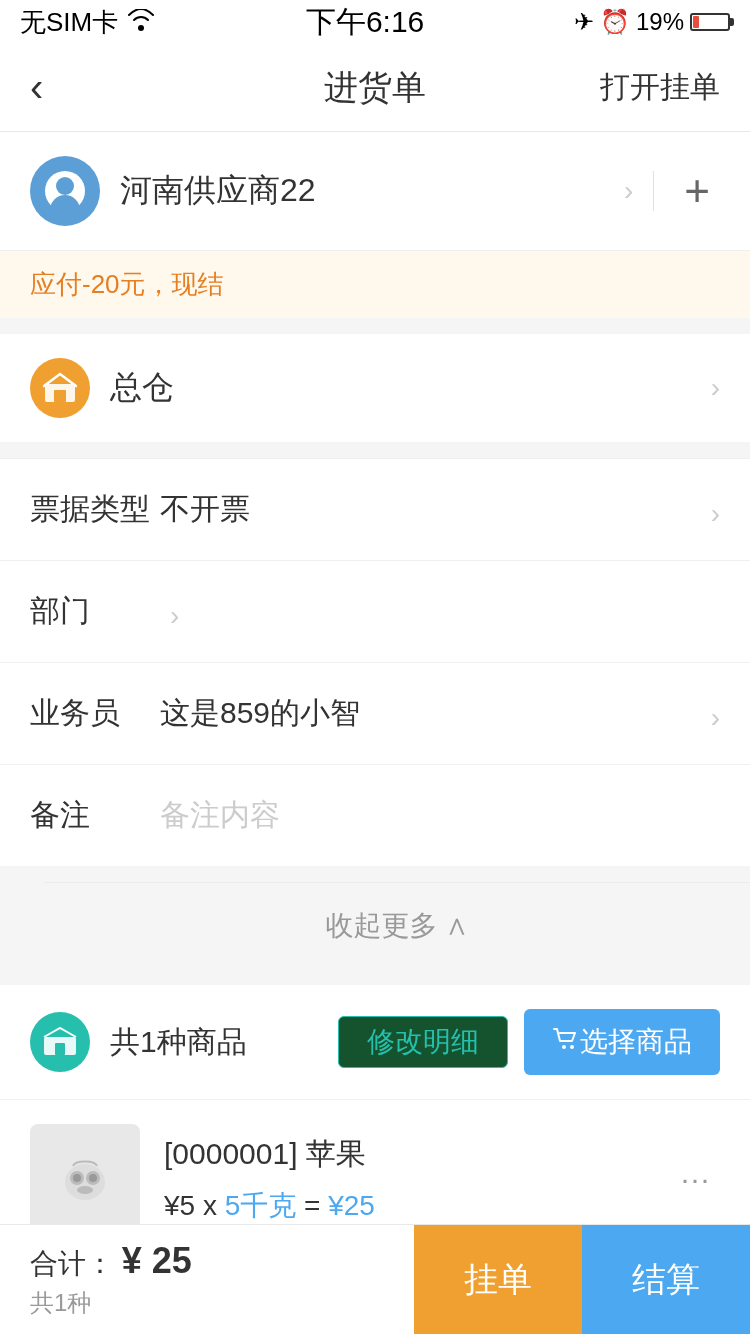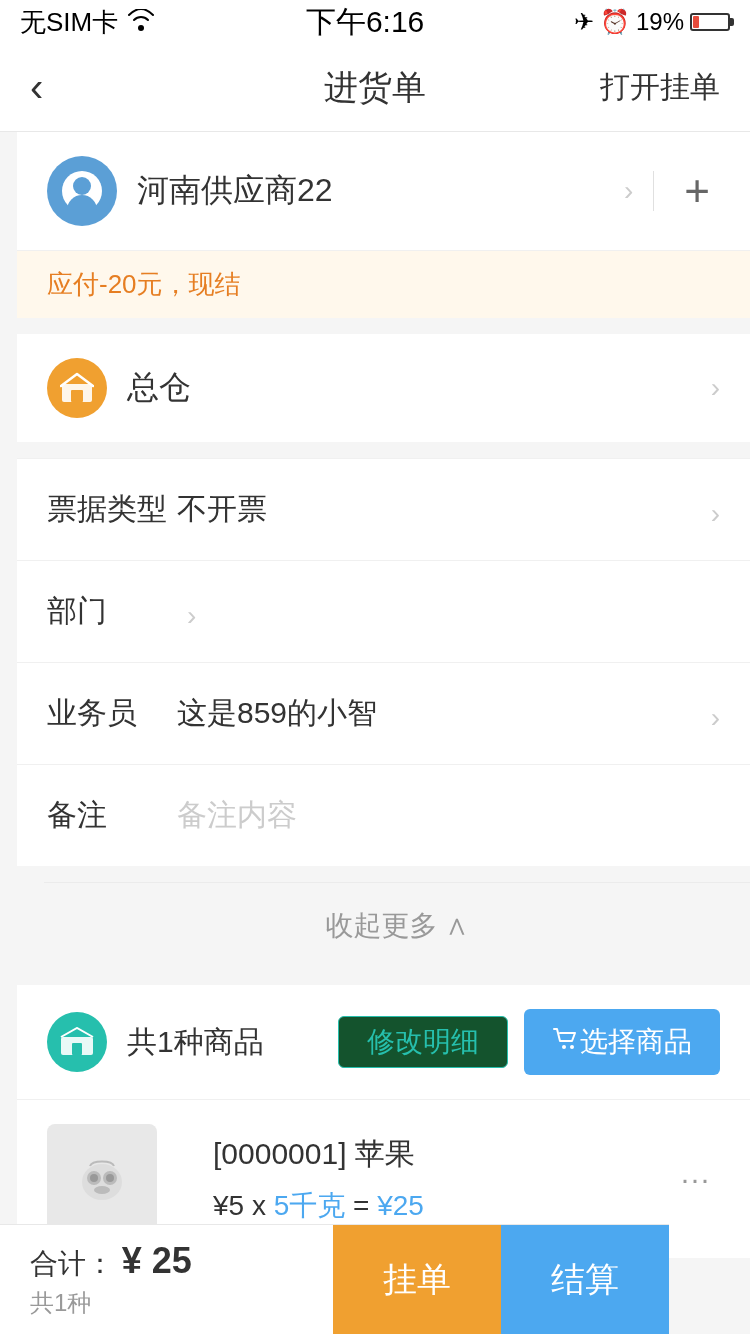--- a/index.html
+++ b/index.html
@@ -82,21 +82,20 @@
       color: #333;
     }
 
     
     .content { background: #f5f5f5; }
 
     
     .card {
       background: #fff;
       margin-bottom: 16px;
-      margin-left: 17px;
     }
 
     
     .supplier-row {
       display: flex;
       align-items: center;
       padding: 24px 30px;
       border-bottom: 1px solid #f0f0f0;
     }
     .supplier-avatar {
@@ -247,21 +246,20 @@
       align-items: center;
     }
 
     
     .product-item {
       background: #fff;
       padding: 24px 30px;
       display: flex;
       align-items: center;
       border-top: 1px solid #f0f0f0;
-      gap: 32px;
     }
     .product-thumbnail {
       width: 110px; height: 110px;
       background: #e8e8e8;
       border-radius: 8px;
       display: flex; align-items: center; justify-content: center;
       margin-right: 24px;
       flex-shrink: 0;
     }
     .product-info { flex: 1; }
@@ -272,21 +270,21 @@
       font-size: 30px;
       color: #999;
       cursor: pointer;
       padding: 10px;
     }
 
     
     .bottom-bar {
       position: fixed;
       bottom: 0;
-      width: 669px;
+      width: 750px;
       height: 110px;
       display: flex;
       align-items: stretch;
       background: #fff;
       border-top: 1px solid #e8e8e8;
     }
     .total-section {
       display: flex;
       flex-direction: column;
       justify-content: center;

